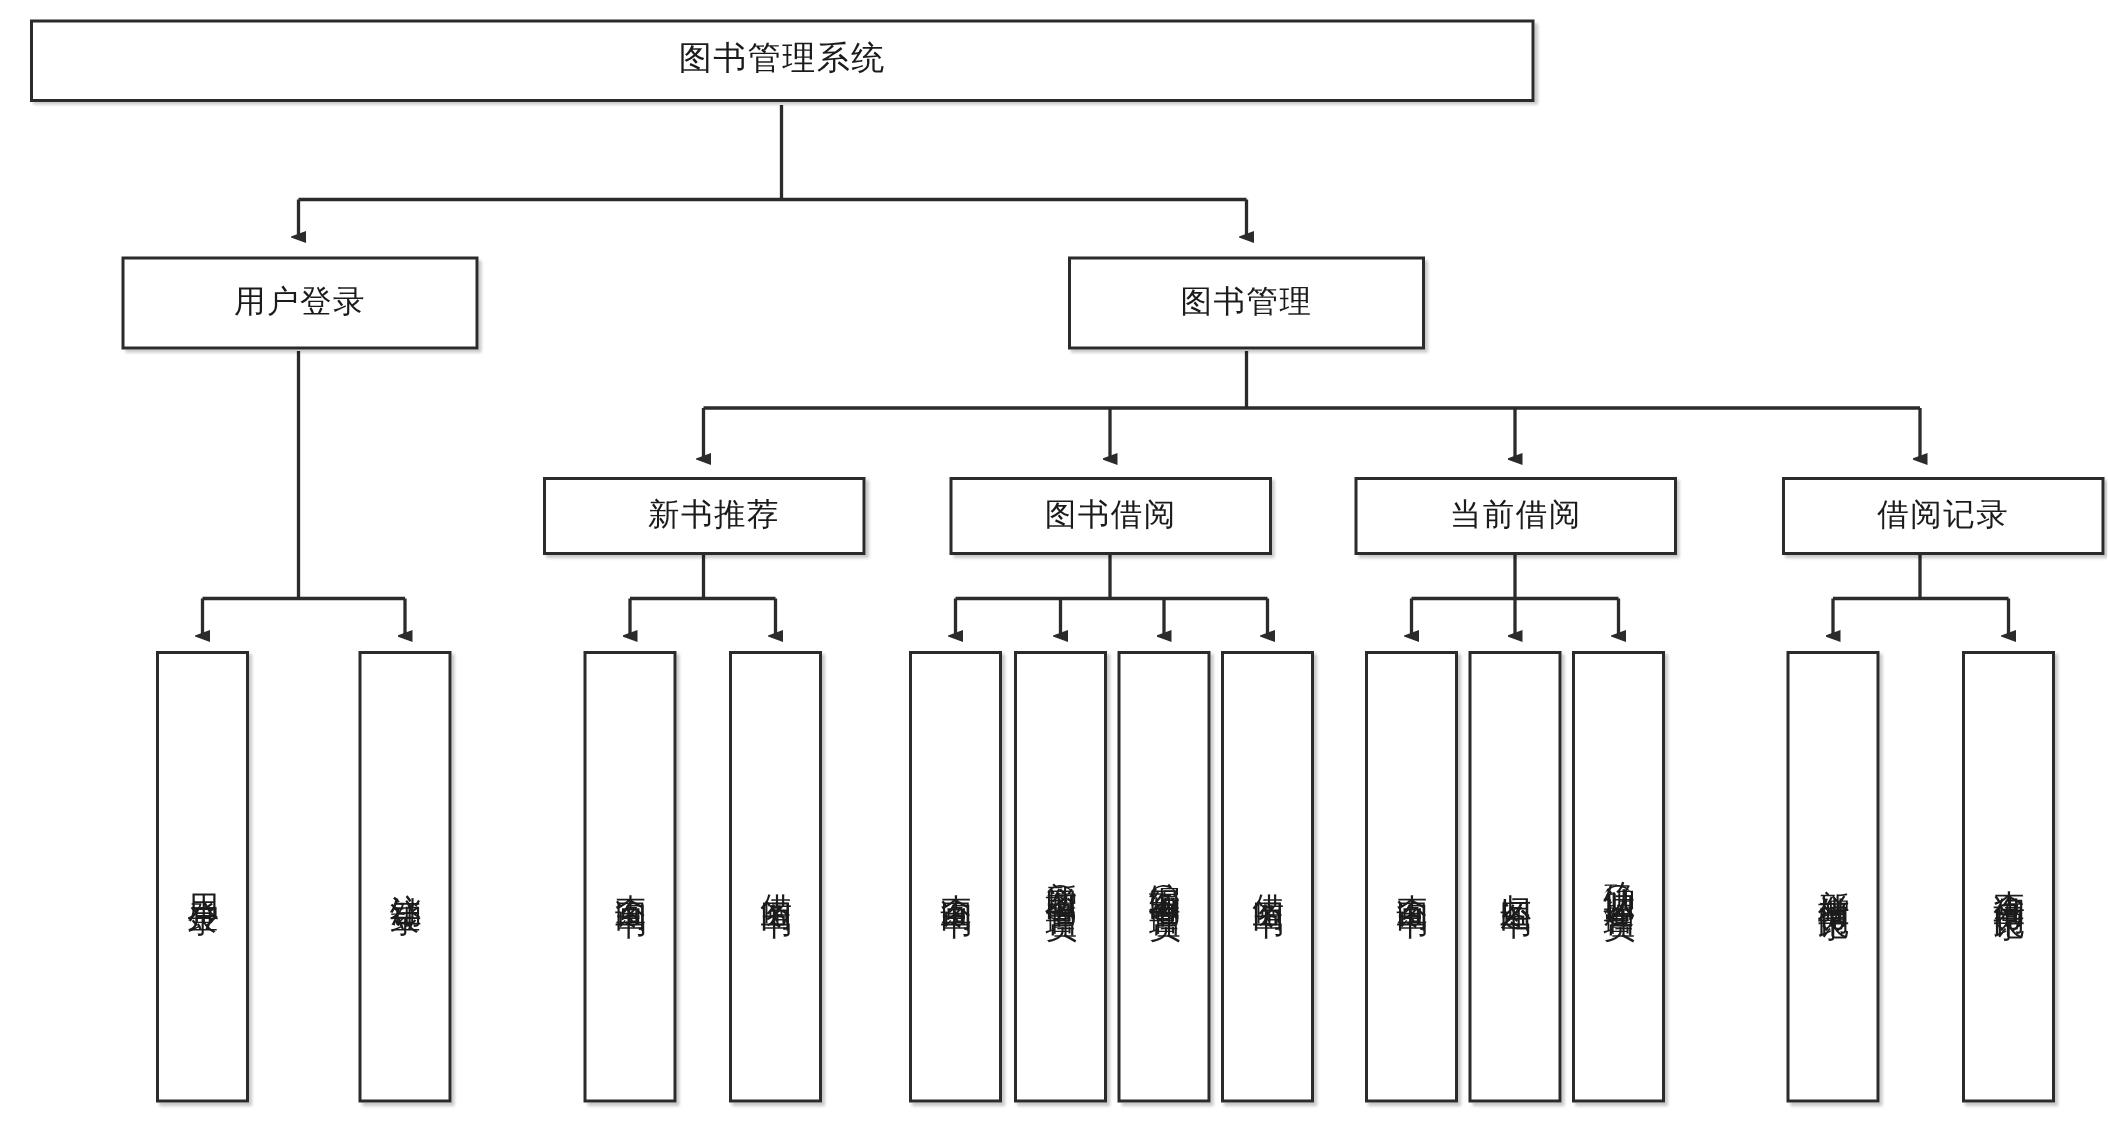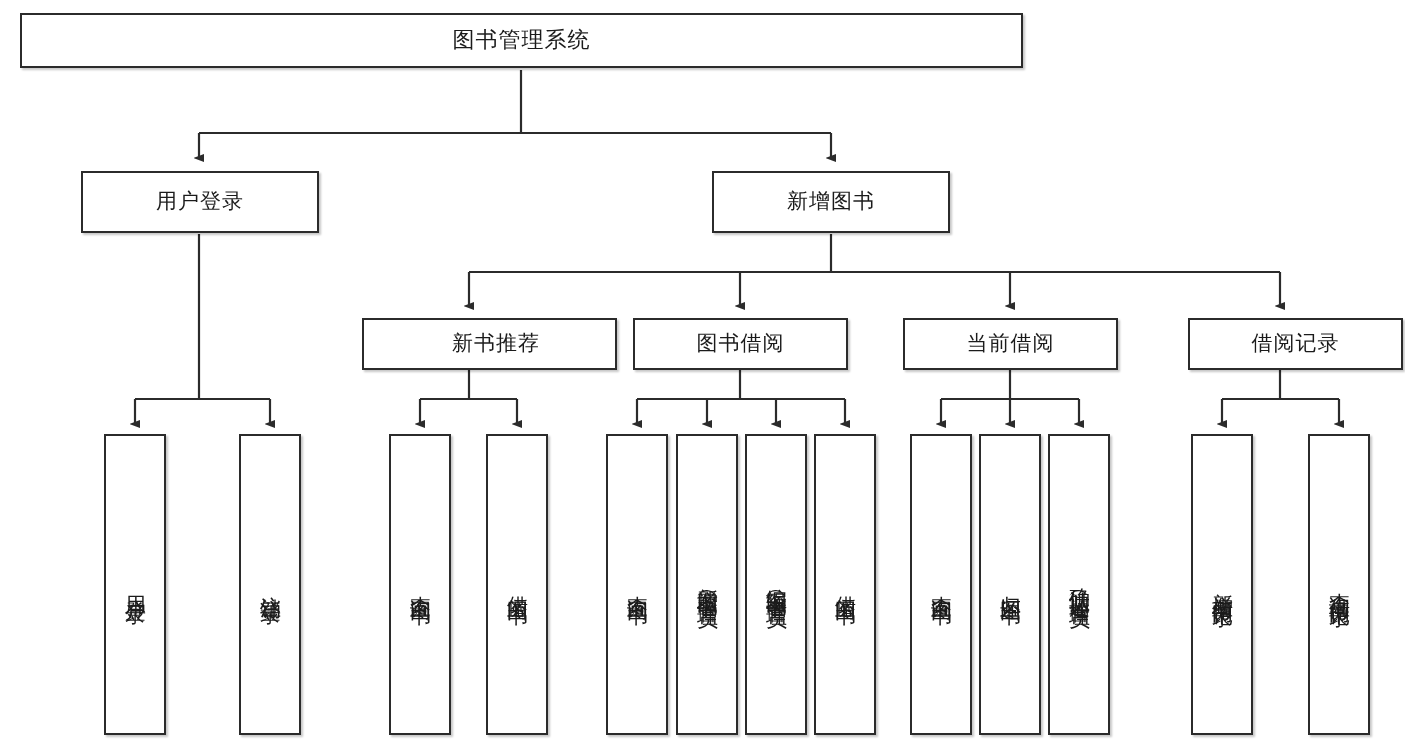--- a/index.html
+++ b/index.html
@@ -121,24 +121,24 @@
   </svg>
 
   <div class="node root" style="left:20px; top:13px; width:1003px; height:55px;">
     <span class="label">图书管理系统</span>
   </div>
 
   <div class="node" style="left:81px; top:171px; width:238px; height:62px;">
     <span class="label">用户登录</span>
   </div>
   <div class="node" style="left:712px; top:171px; width:238px; height:62px;">
-    <span class="label">新增图书</span>
+    <span class="label">图书管理</span>
   </div>
 
-  <div class="node" style="left:362px; top:318px; width:255px; height:52px;padding-left:13px;">
+  <div class="node" style="left:362px; top:318px; width:215px; height:52px;padding-left:13px;">
     <span class="label">新书推荐</span>
   </div>
   <div class="node" style="left:633px; top:318px; width:215px; height:52px;">
     <span class="label">图书借阅</span>
   </div>
   <div class="node" style="left:903px; top:318px; width:215px; height:52px;">
     <span class="label">当前借阅</span>
   </div>
   <div class="node" style="left:1173px; top:318px; width:215px; height:52px;margin-left:15px;">
     <span class="label">借阅记录</span>

